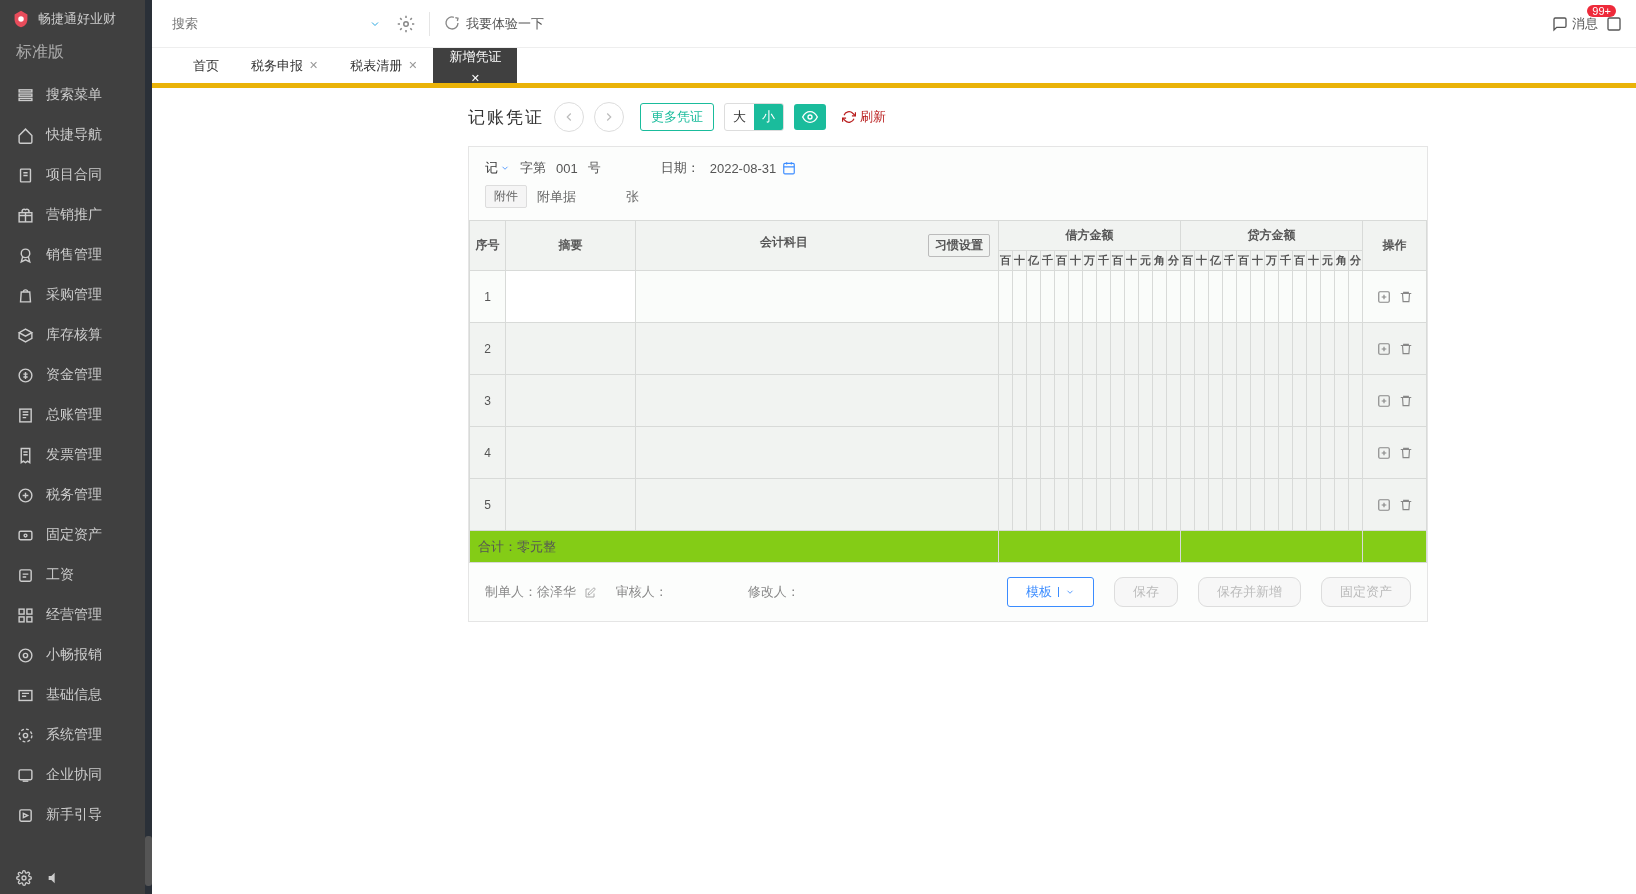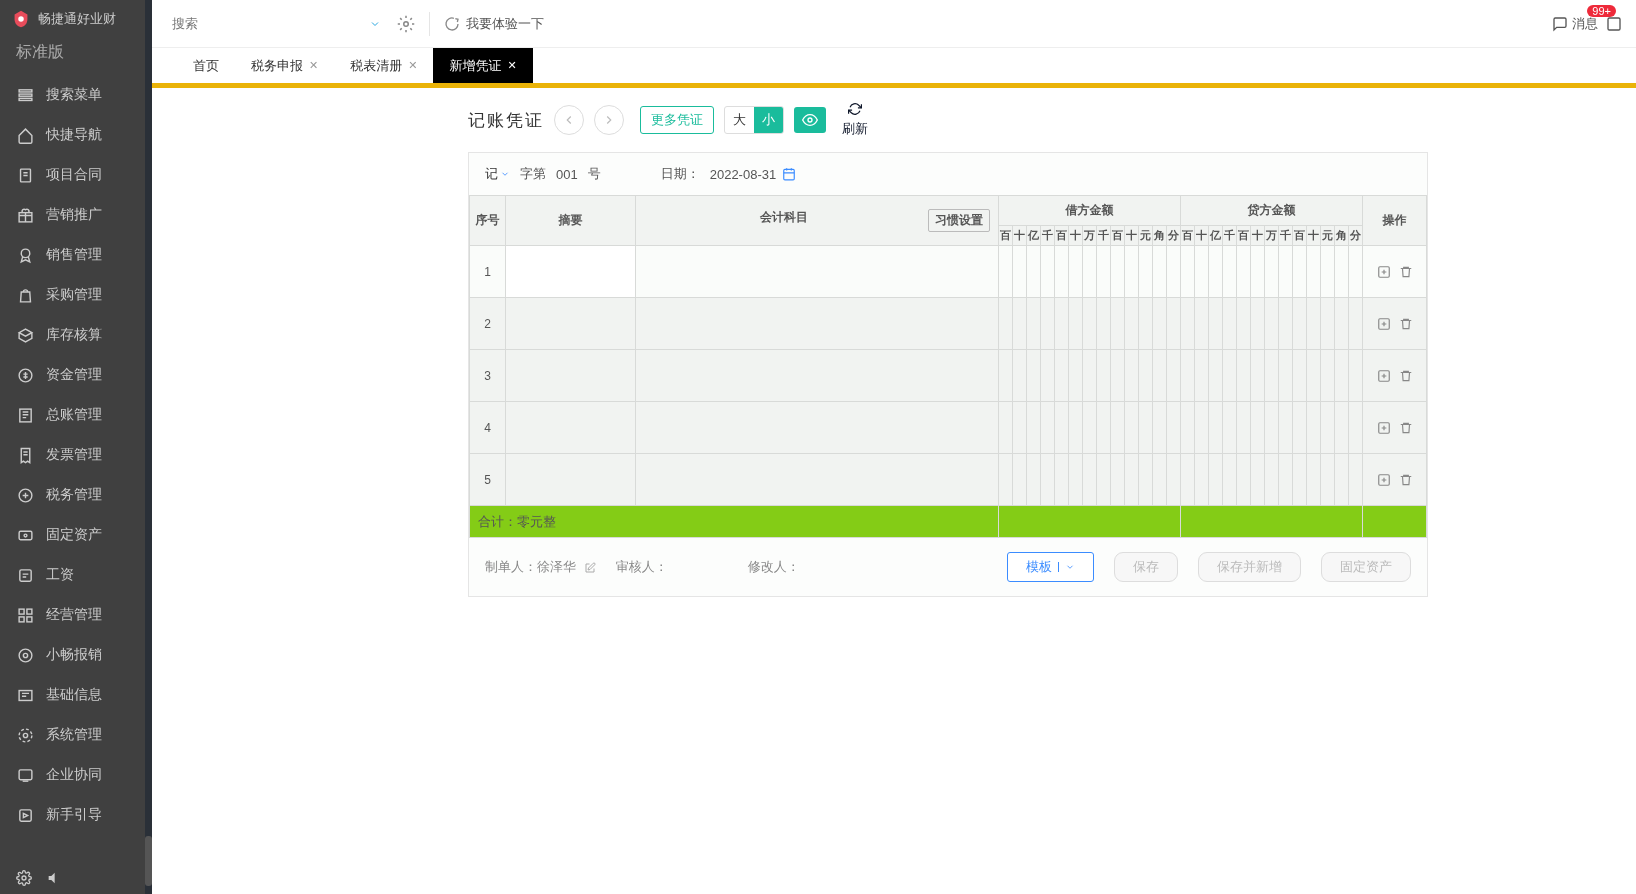--- a/index.html
+++ b/index.html
@@ -21,45 +21,45 @@
 .sidebar-thumb { width: 100%; height: 50px; background: #555; border-radius: 3px; margin-bottom: 8px; }
 
 
 .main { flex: 1; display: flex; flex-direction: column; background: #fff; position: relative; }
 .topbar { display: flex; align-items: center; height: 48px; border-bottom: 1px solid #eee; padding: 0 12px; position: relative; }
 .search-box { display: flex; align-items: center; width: 225px; padding: 4px 8px; gap: 6px; }
 .search-input { border: none; outline: none; flex: 1; font-size: 13px; color: #333; background: transparent; }
 .chev-down { color: #2aa7e0; }
 .gear-top { color: #888; margin-left: 8px; }
 .divider-v { width: 1px; height: 24px; background: #e5e5e5; margin: 0 14px; }
-.experience { display: flex; align-items: center; gap: 6px; color: #555; cursor: pointer; }
+.experience { display: flex; align-items: flex-start; gap: 6px; color: #555; cursor: pointer; }
 .topbar-right { position: absolute; right: 14px; display: flex; align-items: center; gap: 8px; }
 .msg-btn { display: flex; align-items: center; gap: 4px; cursor: pointer; color: #555; position: relative; }
 .badge { background: #ee2a3a; color: #fff; font-size: 11px; padding: 0 5px; border-radius: 8px; position: absolute; top: -10px; right: -18px; }
 
 
 .tabs { display: flex; align-items: center; height: 40px; border-bottom: 5px solid #eab308; padding-left: 25px; }
 .tab { padding: 0 16px; height: 100%; display: flex; align-items: center; gap: 6px; cursor: pointer; font-size: 13px; color: #333; }
-.tab.active { background: #000000; color: #fff; }
+.tab.active { background: #404040; color: #fff; flex-direction: column; }
 .tab-close { font-size: 11px; color: #999; }
 .tab.active .tab-close { color: #fff; }
 
 
 .content { flex: 1; padding: 14px 16px; background: #fff; overflow: auto; }
 .voucher-wrapper { margin-left: 300px; width: 960px; }
 
 .toolbar { display: flex; align-items: center; gap: 10px; margin-bottom: 14px; }
 .title-over { font-size: 17px; font-weight: 500; letter-spacing: 2px; }
 .nav-circle { width: 30px; height: 30px; border: 1px solid #ddd; border-radius: 50%; display: flex; align-items: center; justify-content: center; color: #bbb; cursor: pointer; }
 .more-btn { border: 1px solid #1abc9c; color: #1abc9c; padding: 4px 10px; border-radius: 3px; cursor: pointer; font-size: 13px; margin-left: 6px; }
 .size-toggle { display: flex; border: 1px solid #ddd; border-radius: 3px; overflow: hidden; }
 .size-toggle span { padding: 4px 8px; cursor: pointer; }
 .size-toggle .active-size { background: #1abc9c; color: #fff; }
 .eye-btn { width: 32px; height: 26px; background: #1abc9c; border-radius: 3px; display: flex; align-items: center; justify-content: center; color: #fff; cursor: pointer; }
-.refresh { display: flex; align-items: center; gap: 4px; cursor: pointer; color: #0f172a; margin-left: 6px; flex-direction: column; }
+.refresh { display: flex; align-items: center; gap: 4px; cursor: pointer; color: #b91c1c; margin-left: 6px; }
 
 
 .voucher-card { border: 1px solid #e5e5e5; background: #fcfdfc; }
 .voucher-head { padding: 12px 16px; display: flex; flex-direction: column; gap: 8px; }
 .voucher-row1 { display: flex; align-items: center; gap: 10px; font-size: 13px; color: #555; }
 .vh-select { display: flex; align-items: center; gap: 2px; color: #333; }
 .date-input { display: inline-flex; align-items: center; gap: 6px; }
 .voucher-row2 { display: flex; align-items: center; gap: 10px; font-size: 13px; color: #666; }
 .attach-btn { border: 1px solid #ddd; background: #f5f5f5; padding: 2px 8px; border-radius: 2px; cursor: pointer; font-size: 12px; }
 
@@ -401,20 +401,26 @@
               <span>号</span>
               <span style="width:40px"></span>
               <span>日期：</span>
               <span class="date-input">
                 <span>2022-08-31</span>
                 <svg width="14" height="14" viewBox="0 0 24 24" fill="none" stroke="#3b8cff" stroke-width="2">
                     <rect x="3" y="4" width="18" height="18" rx="2"></rect>
                     <path d="M16 2v4M8 2v4M3 10h18"></path>
                   </svg>
               </span>
+            </div>
+            <div class="voucher-row2">
+              <span class="attach-btn">附件</span>
+              <span>附单据</span>
+              <span style="width:30px"></span>
+              <span>张</span>
             </div>
           </div>
 
           <table class="voucher-table">
             <thead>
               <tr>
                 <th rowspan="2" style="width:36px">序号</th>
                 <th rowspan="2" style="width:130px">摘要</th>
                 <th rowspan="2">
                   <span>会计科目</span>

